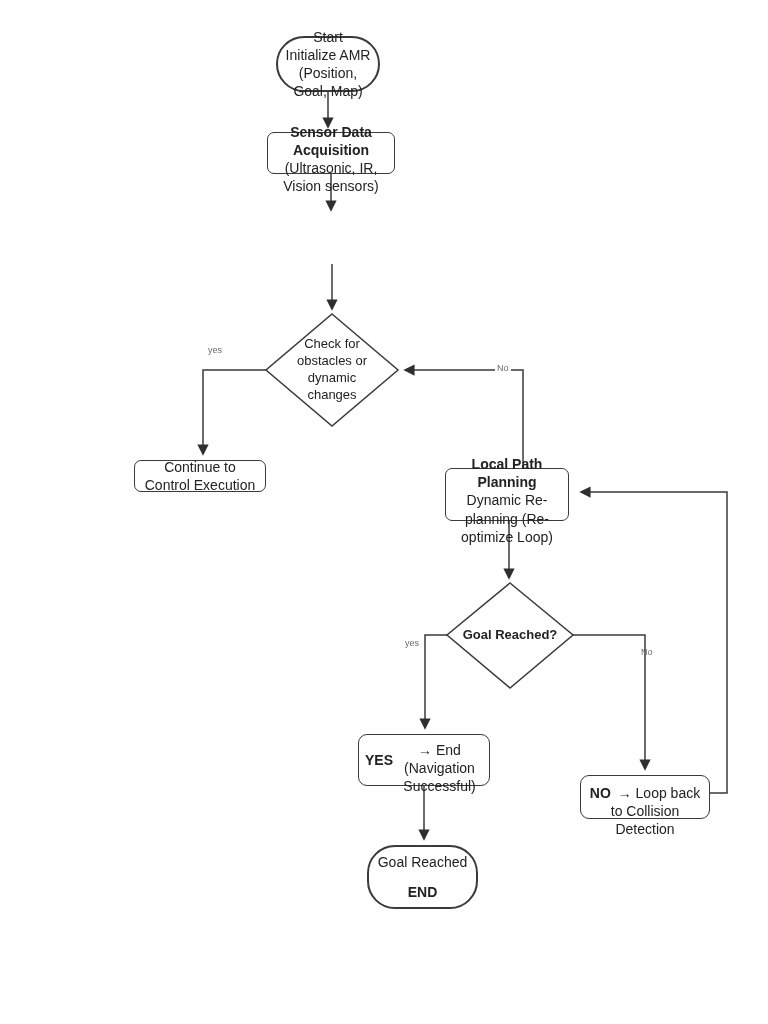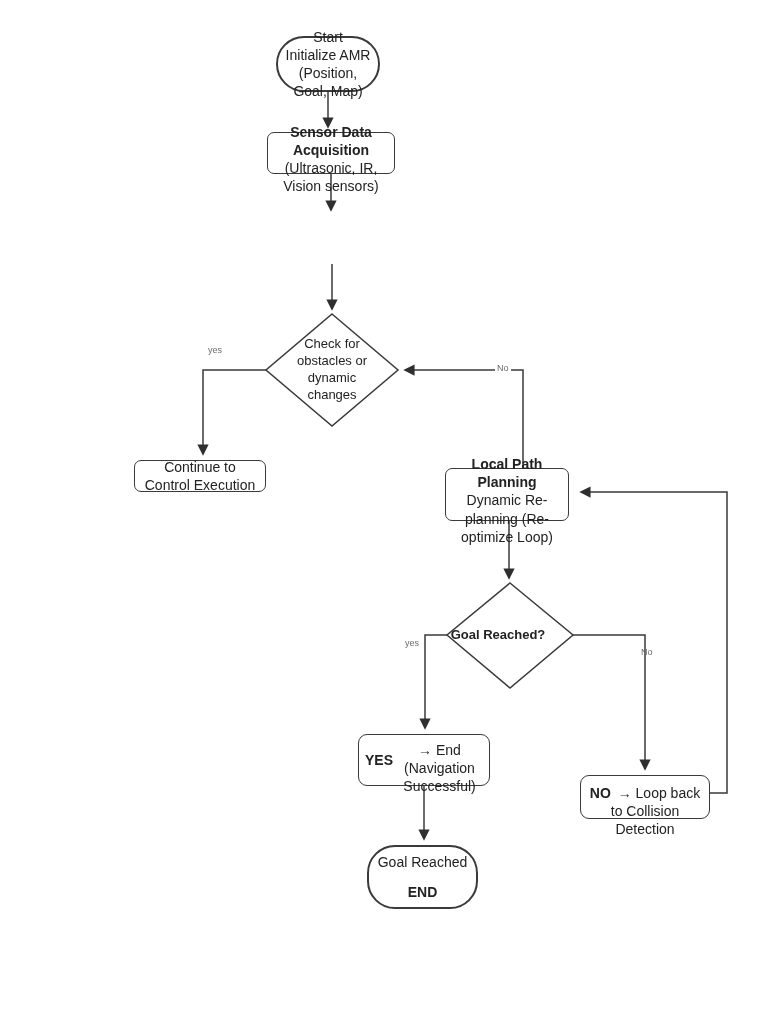--- a/index.html
+++ b/index.html
@@ -72,21 +72,21 @@
 
   <div class="node process" style="left:134px;top:460px;width:132px;height:32px;align-items:center;">
     <div>Continue to Control Execution</div>
   </div>
 
   <div class="node process" style="left:445px;top:468px;width:124px;height:53px;">
     <div class="title">Local Path Planning</div>
     <div class="subtitle">Dynamic Re-planning (Re-optimize Loop)</div>
   </div>
 
-  <div class="diamond-text" style="left:448px;top:620px;width:100px;height:30px;font-weight:bold;">Goal Reached?</div>
+  <div class="diamond-text" style="left:460px;top:620px;width:100px;height:30px;font-weight:bold;">Goal Reached?</div>
 
   <div class="node result" style="left:358px;top:734px;width:132px;height:52px;flex-direction:row;">
     <span class="inlinebold">YES</span>
     <span class="inlinerest">→ End (Navigation Successful)</span>
   </div>
 
   <div class="node result" style="left:580px;top:775px;width:130px;height:44px;display:block;padding-top:8px;">
     <span class="inlinebold">NO</span>
     <span class="inlinerest">→ Loop back to Collision Detection</span>
   </div>

